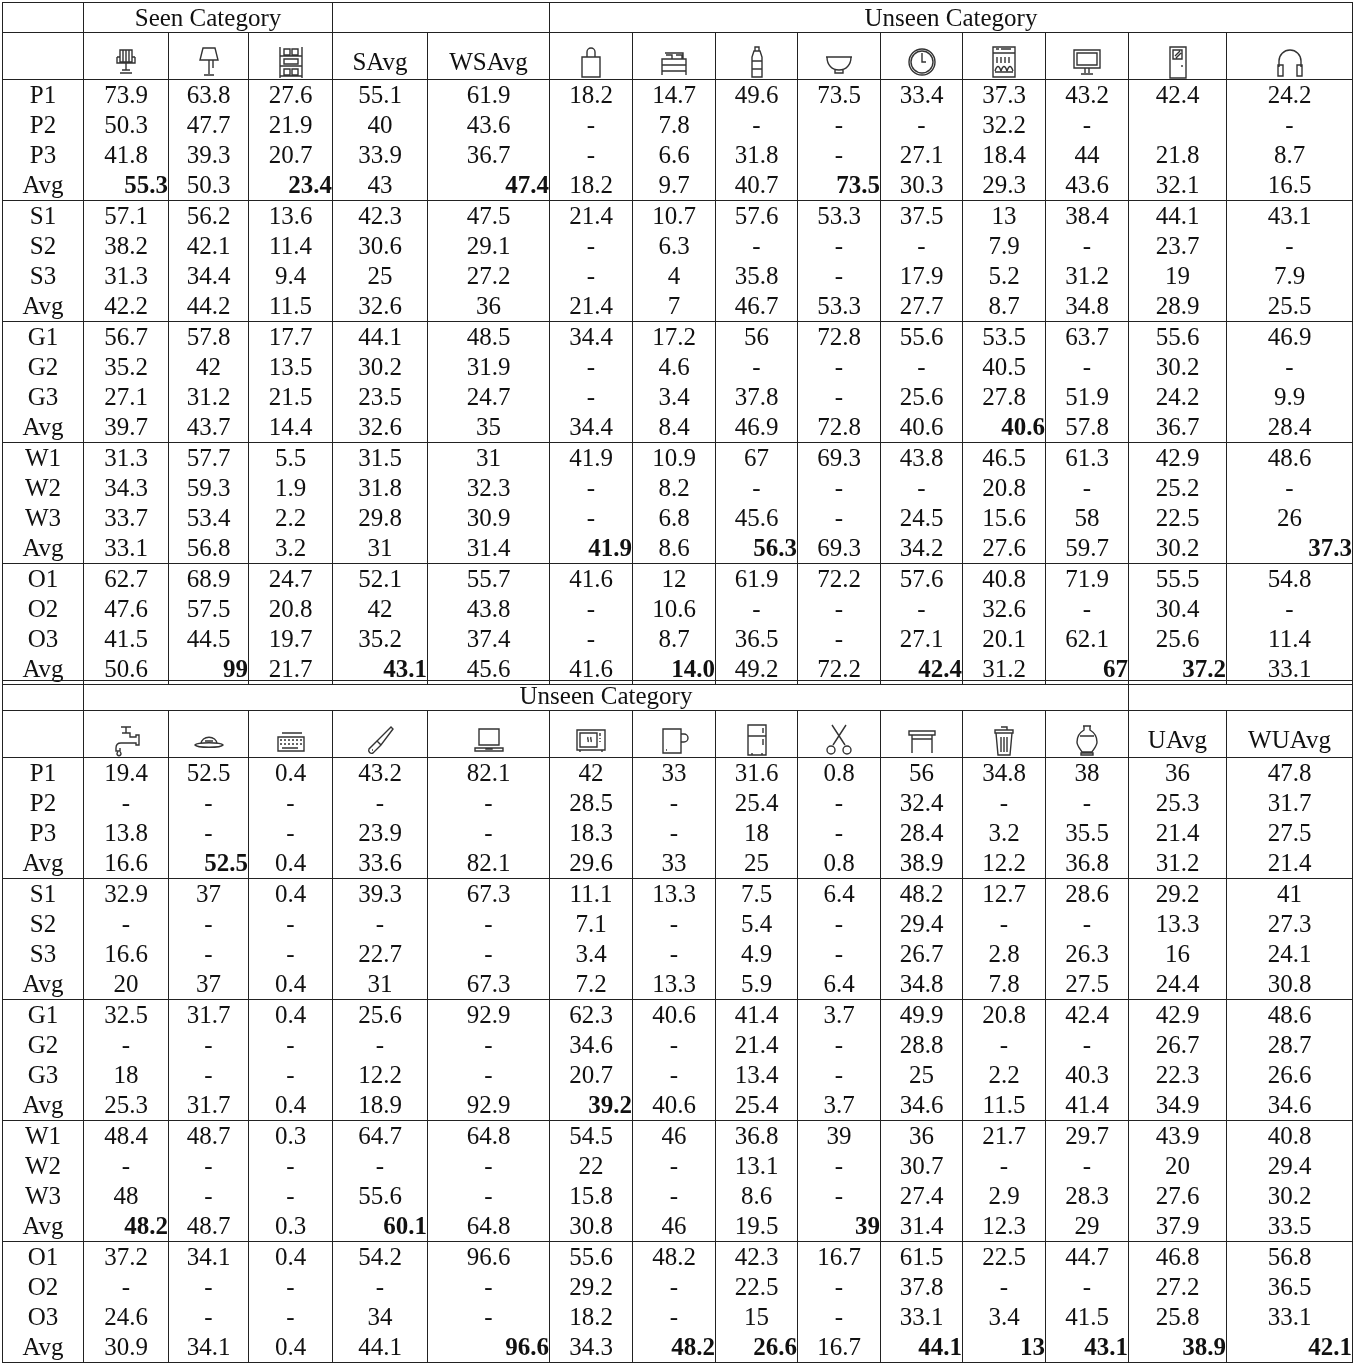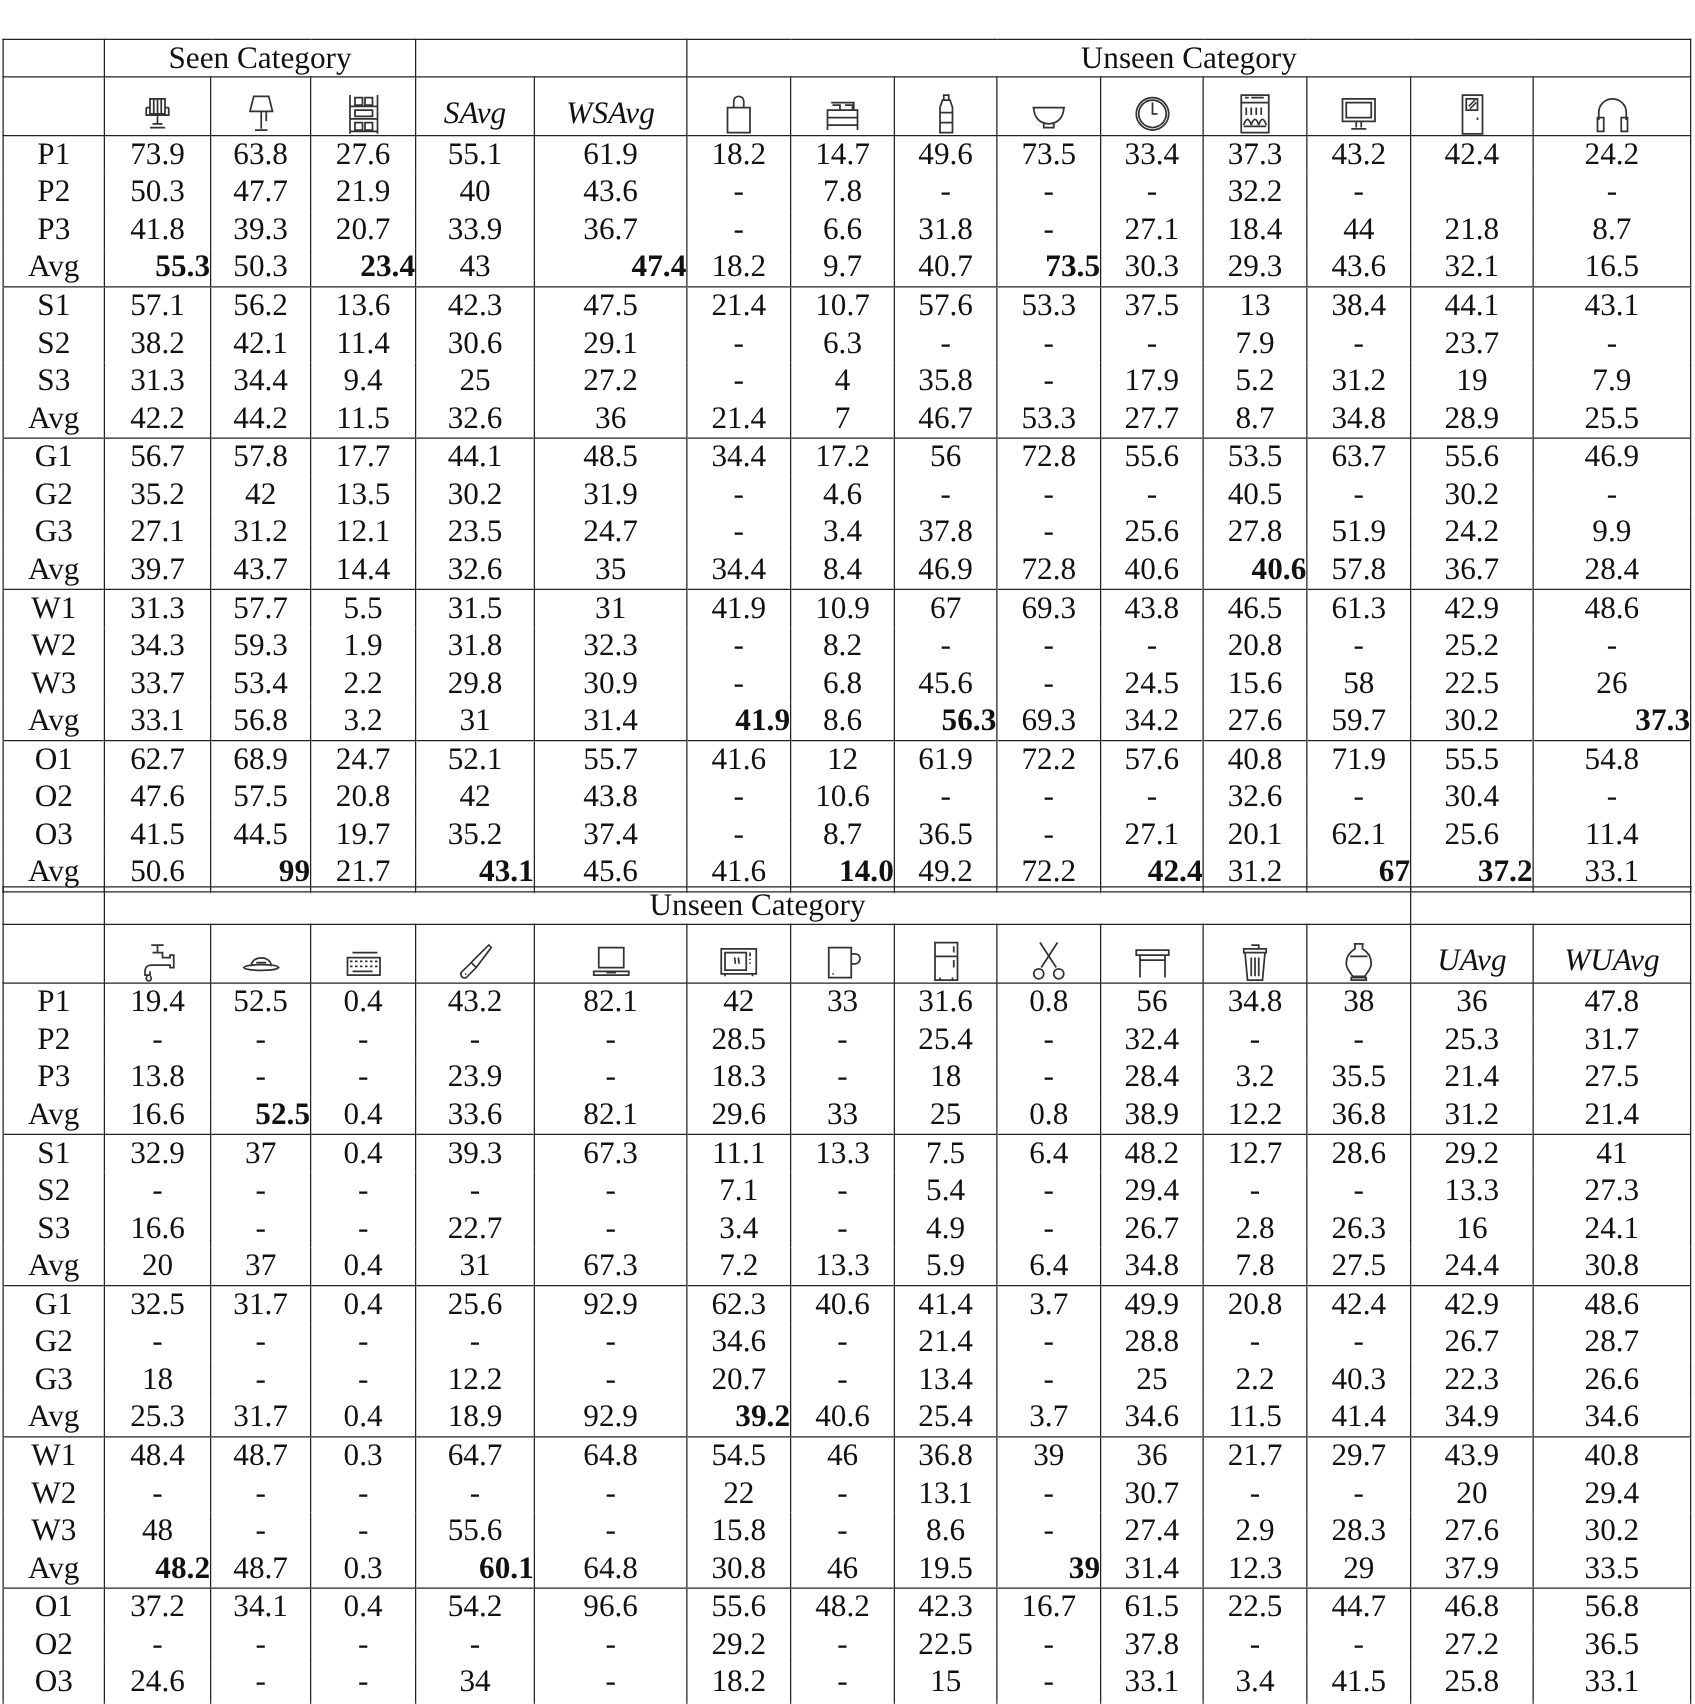--- a/index.html
+++ b/index.html
@@ -1,22 +1,22 @@
 <!DOCTYPE html>
 <html><head>
 <meta charset="utf-8">
 <style>
   html, body { margin:0; padding:0; background:#fff; }
   body { width:1356px; height:1363px; position:relative; font-family:"Liberation Serif", "DejaVu Serif", serif; color:#111; }
-  table { border-collapse:collapse; position:absolute; left:2px; table-layout:fixed;margin-top:29px; }
+  table { border-collapse:collapse; position:absolute; left:2px; table-layout:fixed; }
   #t1 { top:2px; }
   #t2 { top:680px; }
   td { border-left:1px solid #222; border-right:1px solid #222; padding:0; text-align:center; font-size:25px; line-height:30px; height:30px; white-space:nowrap; overflow:hidden; }
   tr.cat td { border-top:1px solid #222; border-bottom:1px solid #222; height:29px; line-height:28px; font-size:25px; }
-  tr.icons td { border-bottom:1px solid #222; height:44px; vertical-align:bottom;font-style:italic; }
+  tr.icons td { border-bottom:1px solid #222; height:44px; vertical-align:bottom; }
   tr.icons td.lbl { line-height:30px; padding-bottom:2px; }
   tr.blockstart td { border-top:1px solid #222; }
   tr.last td { border-bottom:1px solid #222; }
   td.b { font-weight:bold;text-align:right; }
   .ic { display:inline-block; width:34px; height:34px; vertical-align:middle; }
   .ic svg { width:34px; height:34px; stroke:#333; fill:none; stroke-width:1.4; }
 </style>
 </head>
 <body>
 
@@ -255,21 +255,21 @@
         <td>-</td>
         <td>40.5</td>
         <td>-</td>
         <td>30.2</td>
         <td>-</td>
       </tr>
       <tr class="">
         <td>G3</td>
         <td>27.1</td>
         <td>31.2</td>
-        <td>12.1</td>
+        <td>21.5</td>
         <td>23.5</td>
         <td>24.7</td>
         <td>-</td>
         <td>3.4</td>
         <td>37.8</td>
         <td>-</td>
         <td>25.6</td>
         <td>27.8</td>
         <td>51.9</td>
         <td>24.2</td>

